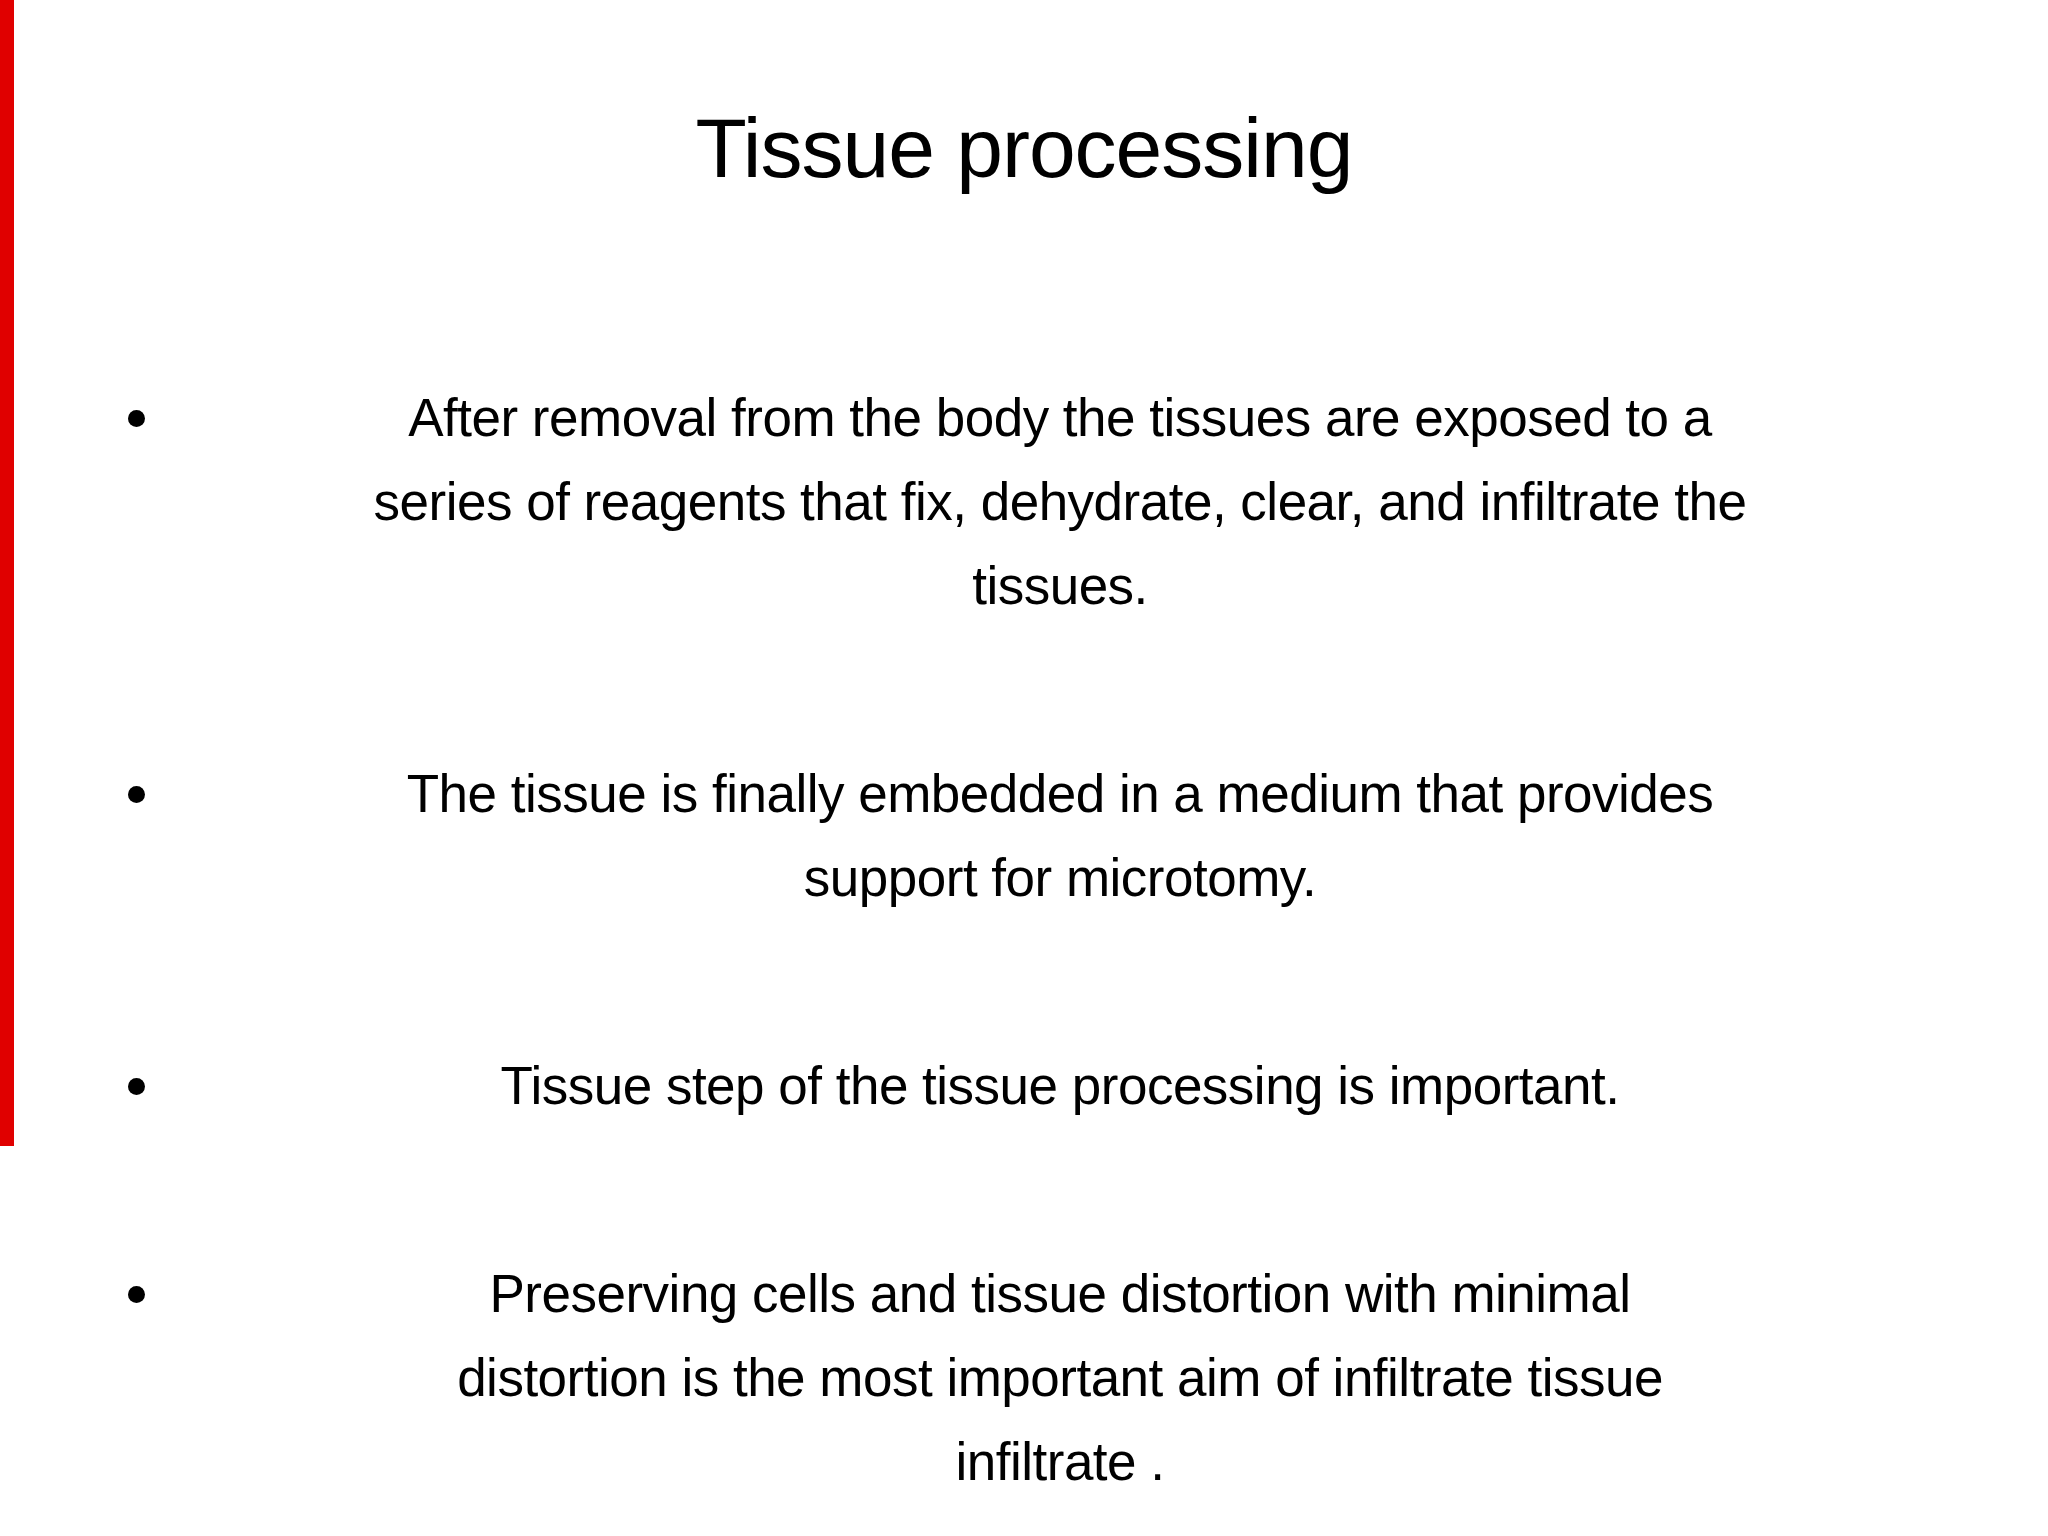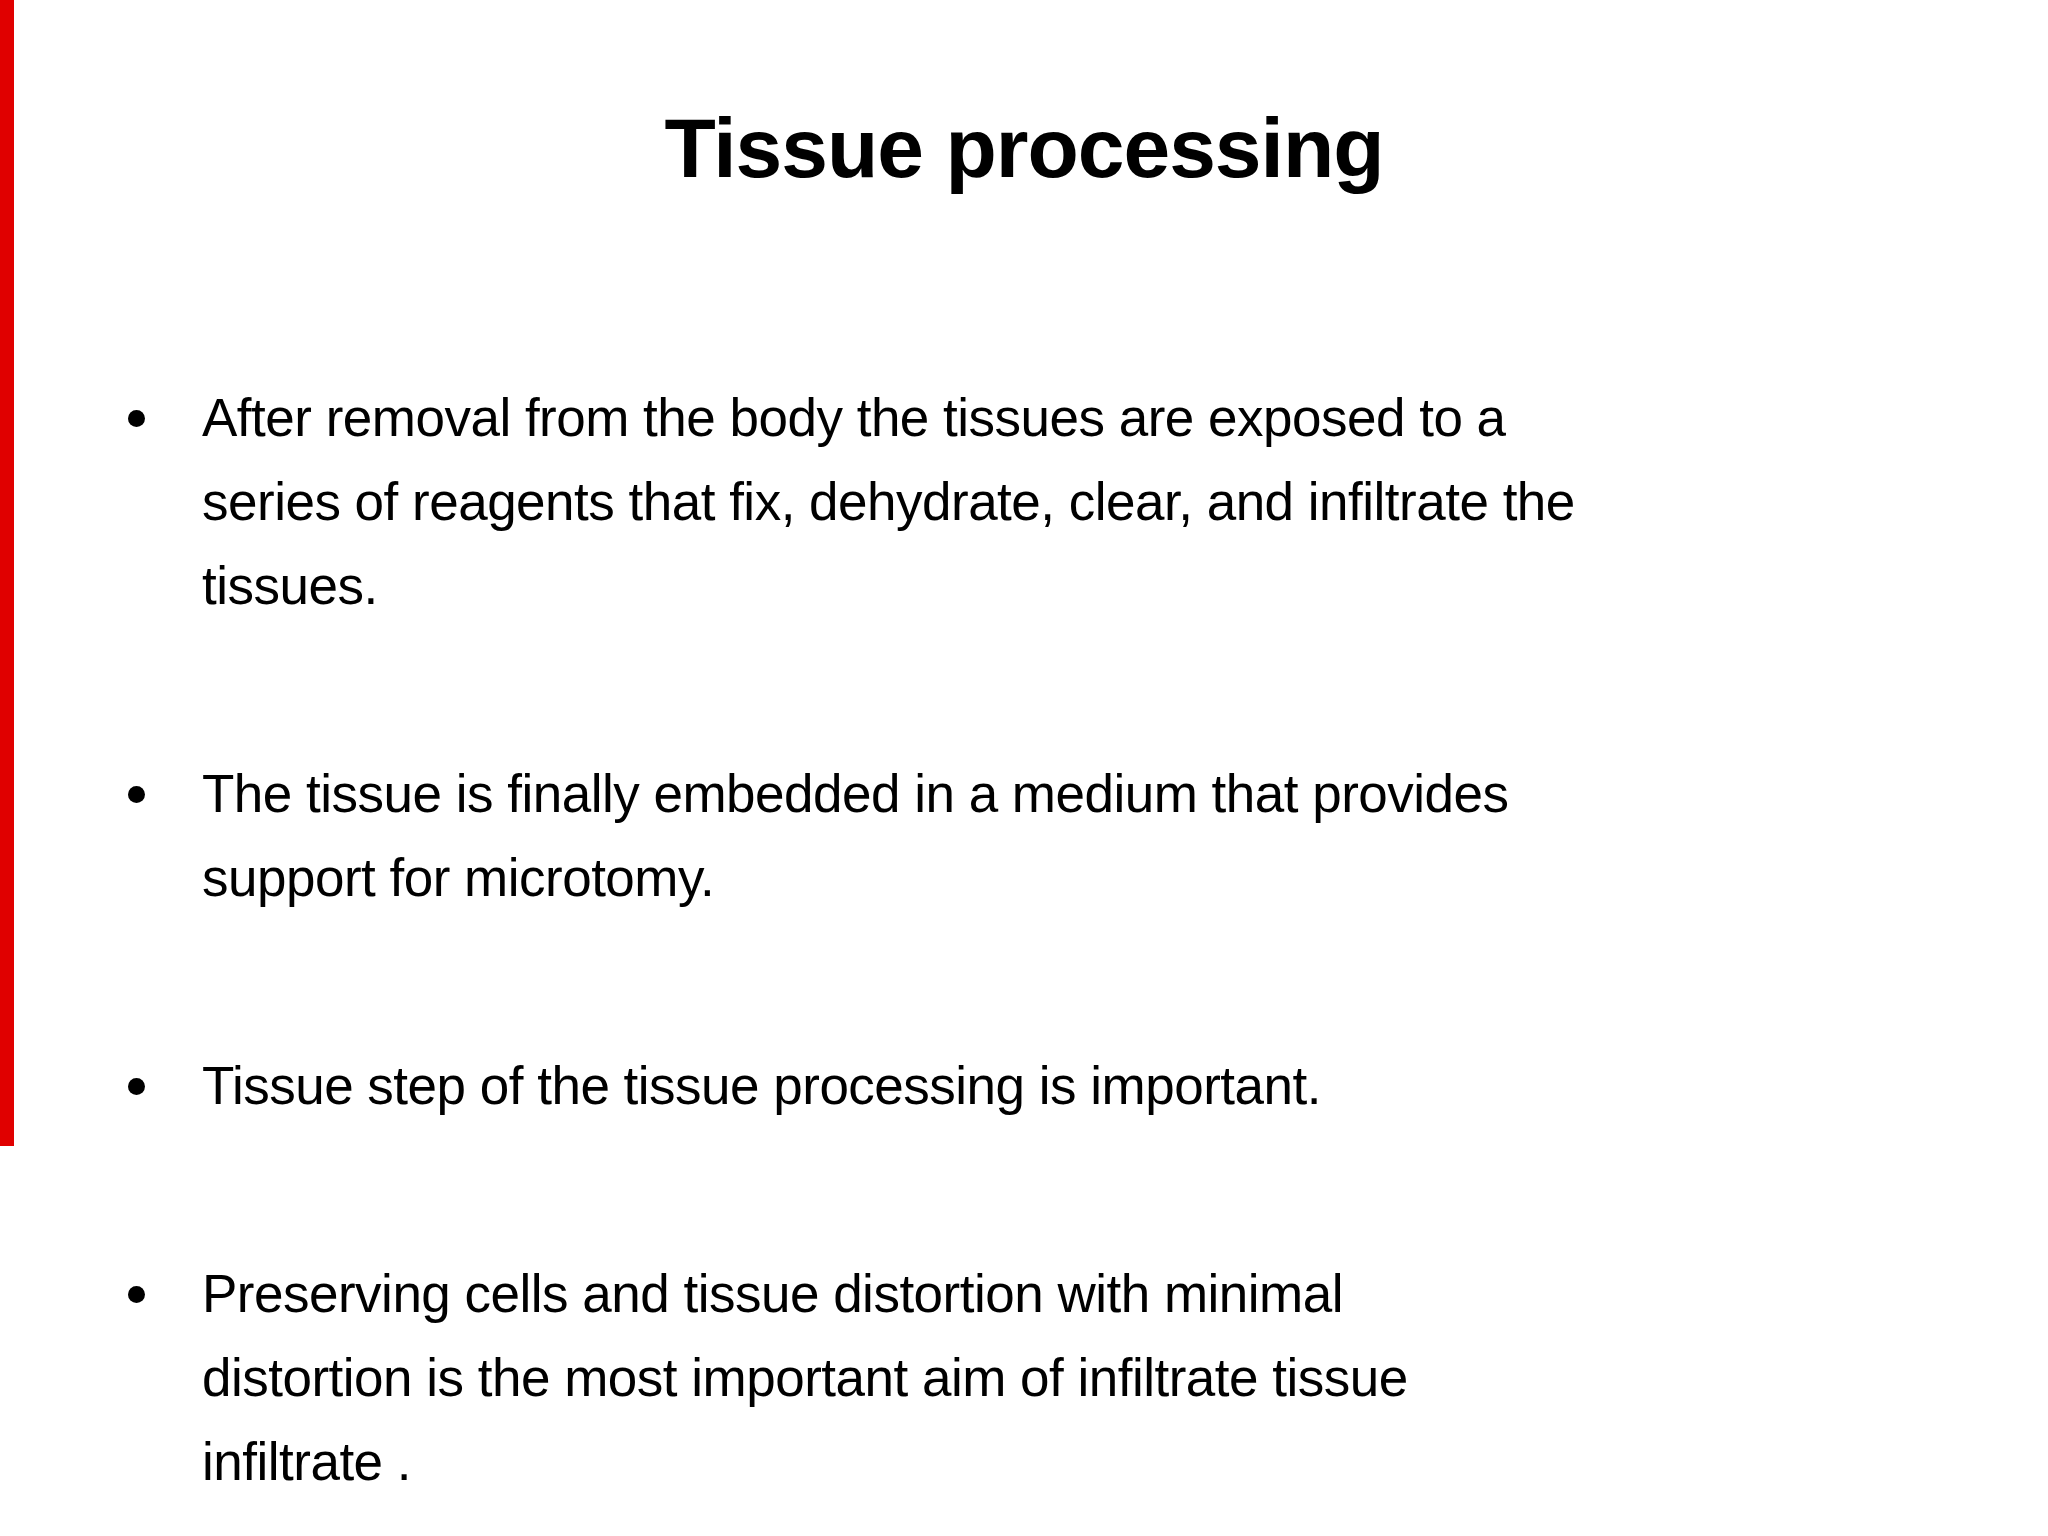--- a/index.html
+++ b/index.html
@@ -25,21 +25,21 @@
     height: 1146px;
     background: #e00000;
   }
   .slide-title {
     position: absolute;
     top: 96px;
     left: 0;
     width: 100%;
     text-align: center;
     font-size: 84px;
-    font-weight: 700;
+    font-weight: 400;
     line-height: 1.25;
     color: #000000;
     letter-spacing: -1px;
   }
   .bullet-list {
     position: absolute;
     left: 128px;
     top: 376px;
     right: 130px;
     list-style: none;
@@ -58,20 +58,21 @@
     left: 0;
     top: 34px;
     width: 17px;
     height: 17px;
     border-radius: 50%;
     background: #000000;
   }
   .bullet-line {
     display: block;
     white-space: pre;
+    text-align: center;
   }
 </style>
 </head>
 <body>
 
 <div class="slide">
 
   <div class="edge-stripe"></div>
 
   <h1 class="slide-title">Tissue processing</h1>

